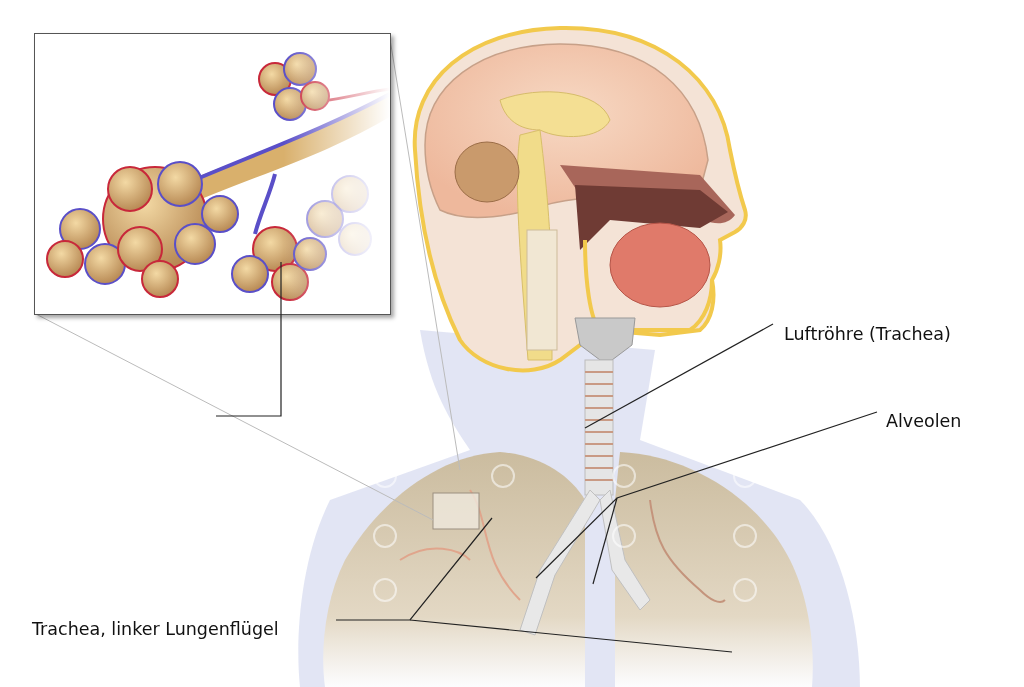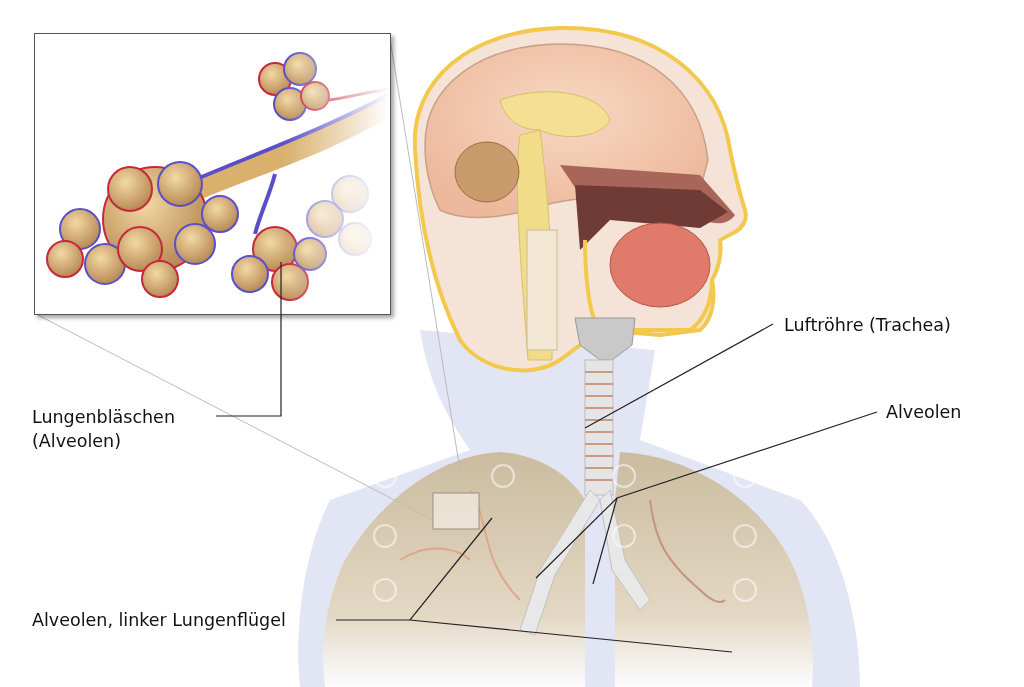--- a/index.html
+++ b/index.html
@@ -1,20 +1,20 @@
 <!DOCTYPE html>
 <html><head>
 <meta charset="utf-8">
 <style>
   html, body { margin: 0; padding: 0; background: #ffffff; }
   body { width: 1024px; height: 687px; position: relative; overflow: hidden;
          font-family: "DejaVu Sans", sans-serif; }
   #stage { position: absolute; left: 0; top: 0; width: 1024px; height: 687px; }
   .label { position: absolute; font-size: 17.5px; color: #111111; line-height: 24px;
-           white-space: nowrap; font-family: "DejaVu Sans", sans-serif; }
+           white-space: nowrap; font-family: "DejaVu Sans", sans-serif; margin-top: 9px; }
   .inset { position: absolute; left: 34px; top: 33px; width: 355px; height: 280px;
            background: #ffffff; border: 1px solid #555; box-shadow: 3px 3px 4px rgba(0,0,0,0.35); overflow: hidden; }
 </style>
 </head>
 <body>
 
 <div id="stage">
 <svg width="1024" height="687" viewBox="0 0 1024 687" xmlns="http://www.w3.org/2000/svg" style="position:absolute;left:0;top:0">
   <defs>
     <radialGradient id="silh" cx="50%" cy="45%" r="60%">
@@ -144,20 +144,16 @@
   <g stroke="#222222" stroke-width="1.2" fill="none">
     <polyline points="216,416 281,416 281,262"></polyline>
     <line x1="773" y1="324" x2="585" y2="428"></line>
     <polyline points="877,412 617,498 536,578"></polyline>
     <line x1="617" y1="498" x2="593" y2="584"></line>
     <polyline points="336,620 410,620 492,518"></polyline>
     <line x1="410" y1="620" x2="732" y2="652"></line>
   </g>
 </svg>
 
-<div class="label" style="left:32px;top:405px">
-  <div>Lungenbläschen</div>
-  <div>(Alveolen)</div>
-</div>
 <div class="label" style="left:784px;top:313px">Luftröhre (Trachea)</div>
 <div class="label" style="left:886px;top:400px">Alveolen</div>
-<div class="label" style="left:32px;top:608px">Alveolen, linker Lungenflügel</div>
+<div class="label" style="left:32px;top:608px">Trachea, linker Lungenflügel</div>
 </div>
 
 </body></html>

